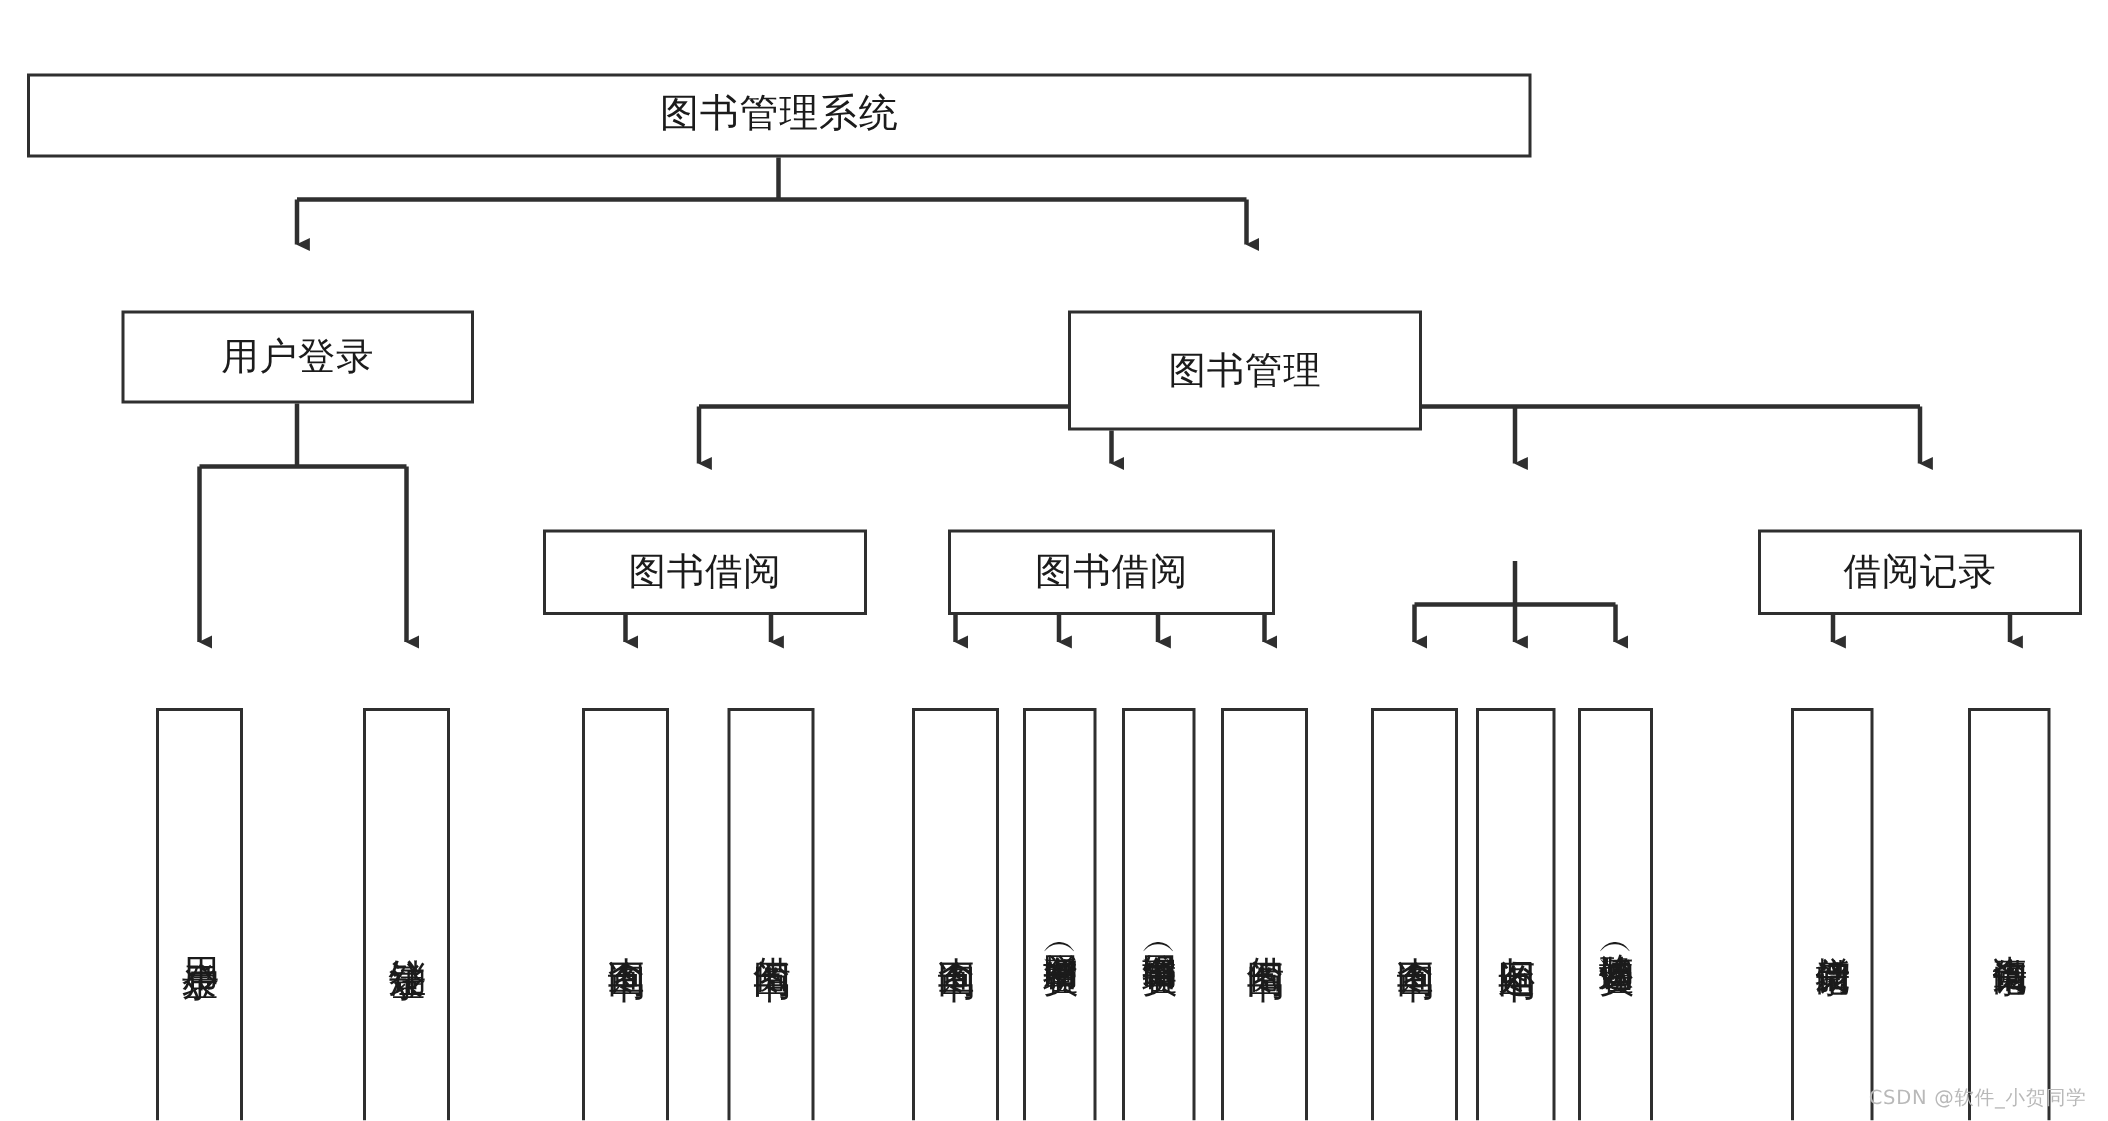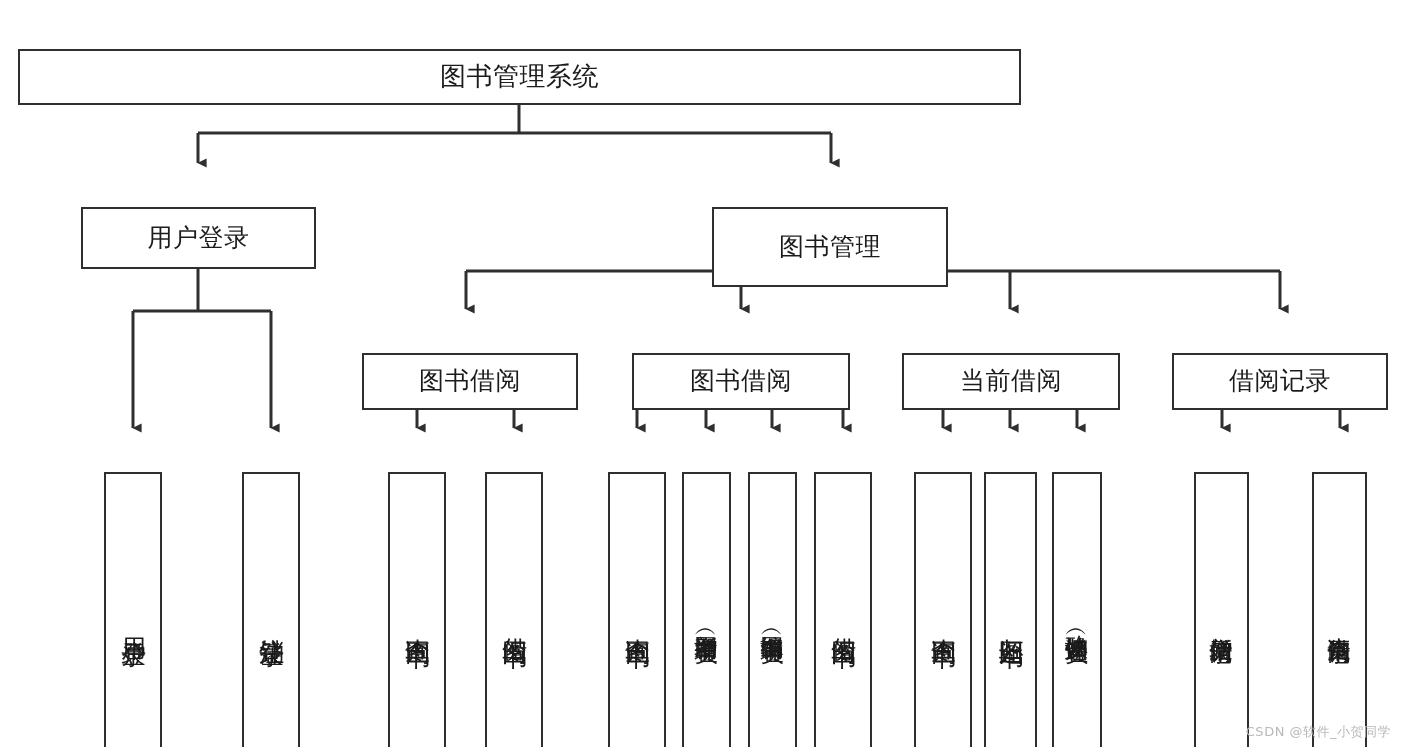--- a/index.html
+++ b/index.html
@@ -152,23 +152,20 @@
   </div>
 
   <div class="node horiz" style="left:362px; top:317px; width:216px; height:57px;">
     <span class="label">图书借阅</span>
   </div>
 
   <div class="node horiz" style="left:632px; top:317px; width:218px; height:57px;align-items:center;">
     <span class="label">图书借阅</span>
   </div>
 
-  <div class="node horiz" style="left:902px; top:317px; width:218px; height:57px;">
-    <span class="label">当前借阅</span>
-  </div>
 
   <div class="node horiz" style="left:1172px; top:317px; width:216px; height:57px;">
     <span class="label">借阅记录</span>
   </div>
 
   <div class="node vert" style="left:104px; top:436px; width:58px; height:299px;">
     <span class="label">用户登录</span>
   </div>
 
   <div class="node vert" style="left:242px; top:436px; width:58px; height:299px;">

